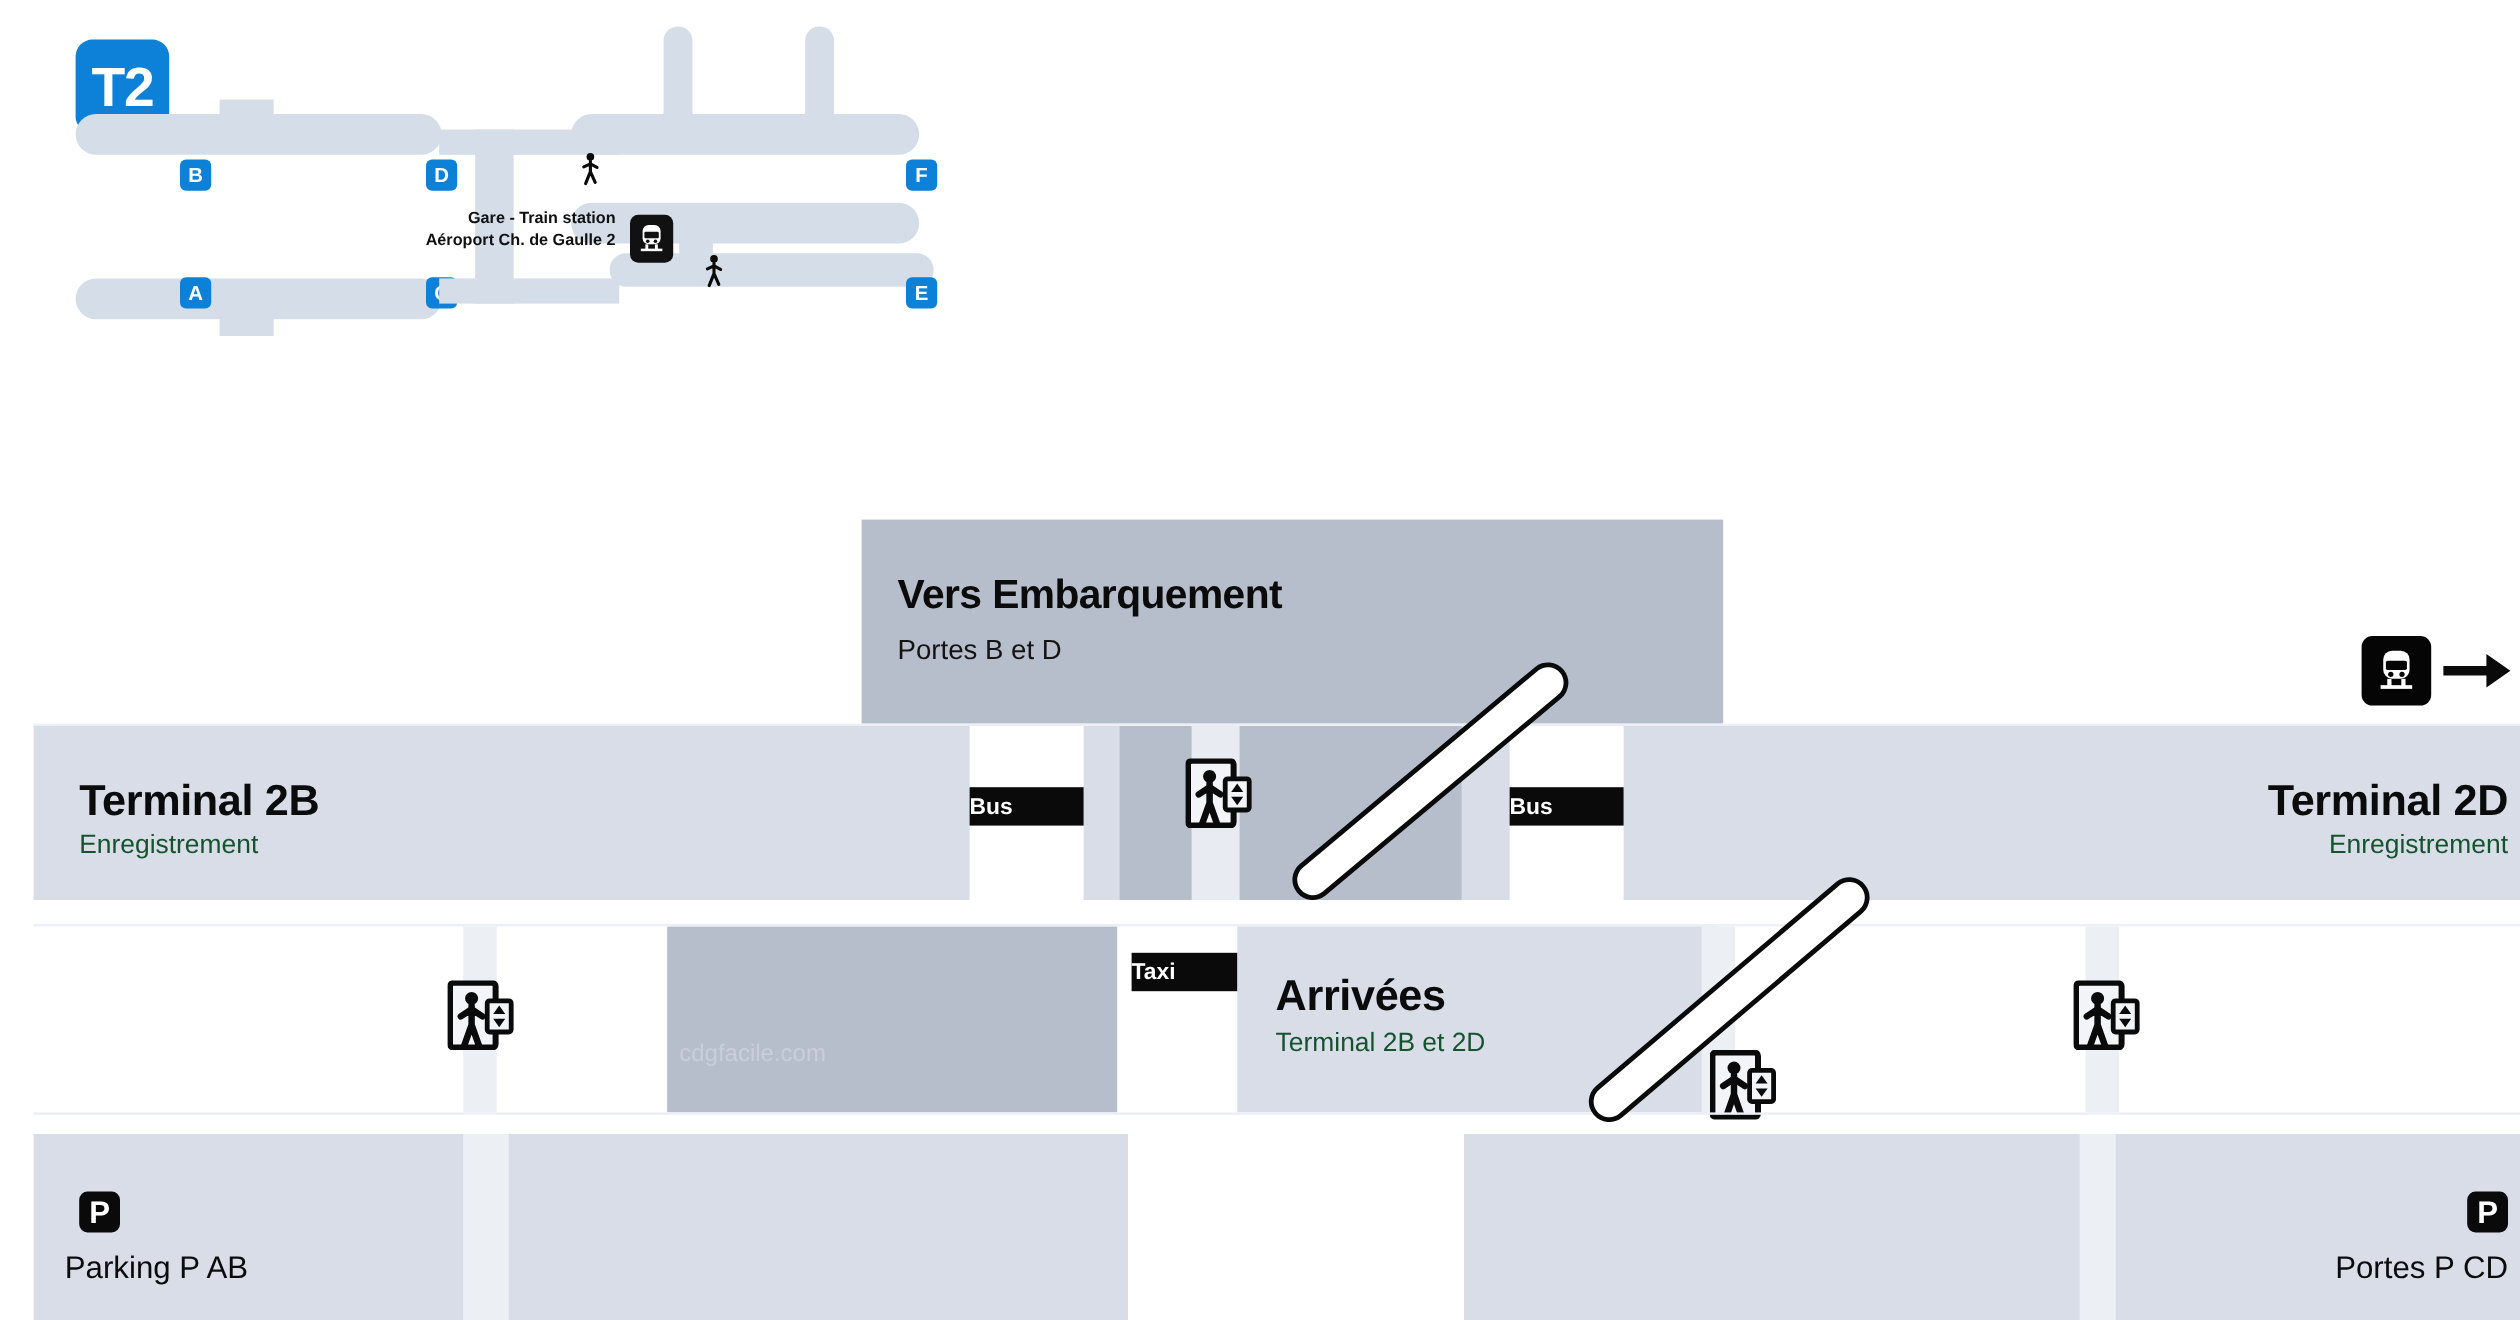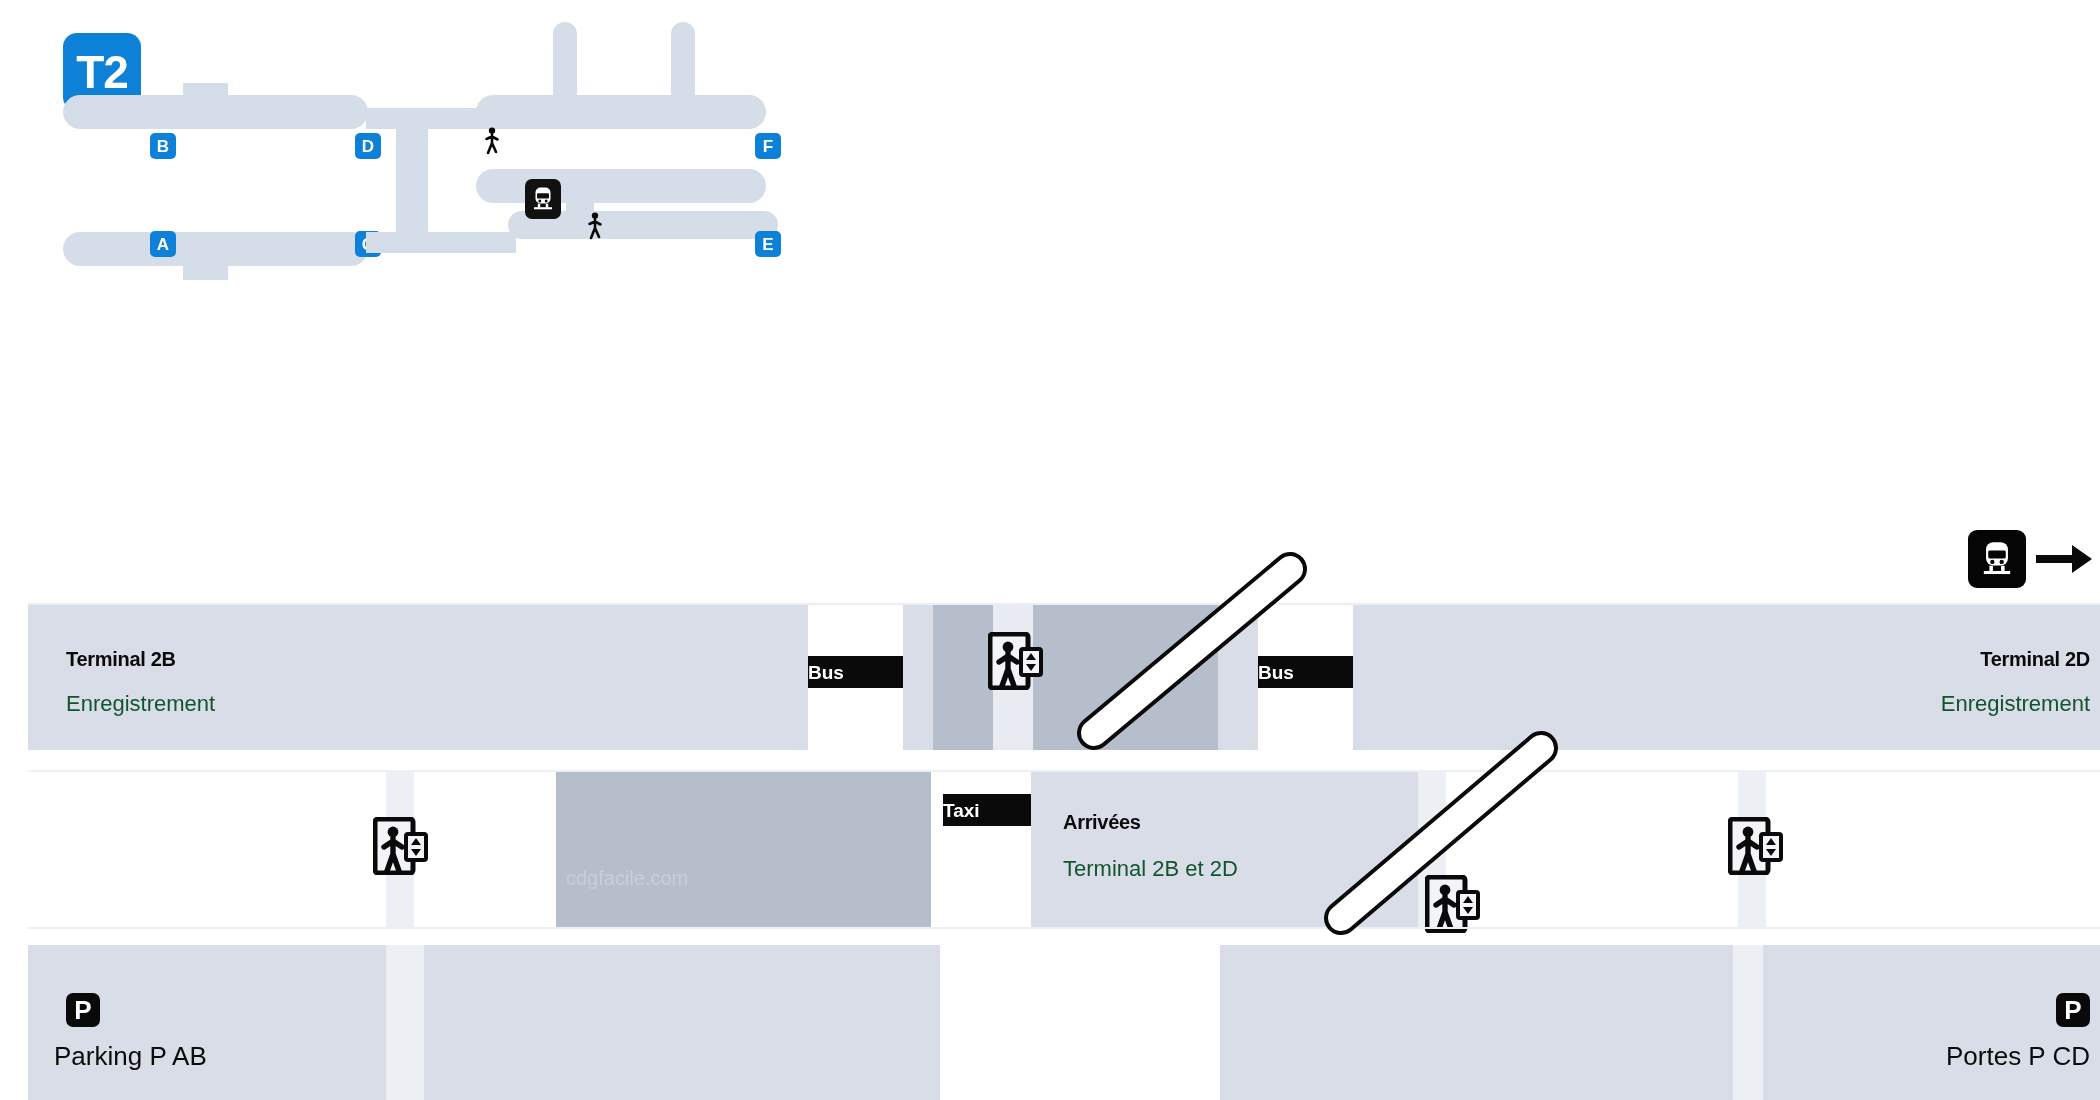--- a/index.html
+++ b/index.html
@@ -67,21 +67,21 @@
   #band-arrivals{top:772px;height:155px;background:#ffffff;}
   #band-parking{top:945px;height:155px;background:#d8dde8;}
 
   .hairline{position:absolute;left:0;width:2100px;height:2px;background:#eceff5;}
 
   .vstrip{position:absolute;top:0;height:100%;}
   .blk{position:absolute;}
 
   
   .term-title{
-    position:absolute;font-size:20px;font-weight:bold;color:#0b0b0b;
+    position:absolute;font-size:36px;font-weight:bold;color:#0b0b0b;
     letter-spacing:-0.3px;white-space:nowrap;line-height:1;
   }
   .term-sub{
     position:absolute;font-size:22px;color:#14532d;white-space:nowrap;line-height:1;
   }
 
   
   .tag{
     position:absolute;background:#0a0a0a;
     display:flex;align-items:center;
@@ -149,20 +149,24 @@
       <span>F</span>
     </div>
 
     <div class="pier round" style="left:448px;top:169px;width:290px;height:34px;"></div>
     <div class="pier" style="left:538px;top:196px;width:28px;height:25px;"></div>
     <div class="pier round" style="left:480px;top:211px;width:270px;height:28px;"></div>
     <div class="gate-badge" style="left: 727px; top: 231px;">
       <span>E</span>
     </div>
 
+    <div class="mm-label" style="left:180px;top:173px;width:305px;">
+      <div>Gare - Train station</div>
+      <div>Aéroport Ch. de Gaulle 2</div>
+    </div>
     <div class="mm-train" style="left:497px;top:179px;">
       <svg width="22" height="26" viewBox="0 0 22 26" aria-hidden="true">
         <rect x="3.5" y="1.5" width="15" height="16" rx="5" ry="5" fill="#fff"></rect>
         <rect x="5" y="7.2" width="12" height="5.4" rx="1" fill="#111"></rect>
         <circle cx="7.8" cy="15" r="1.5" fill="#111"></circle>
         <circle cx="14.2" cy="15" r="1.5" fill="#111"></circle>
         <rect x="5.8" y="17.6" width="2.4" height="4" fill="#fff"></rect>
         <rect x="13.8" y="17.6" width="2.4" height="4" fill="#fff"></rect>
         <rect x="2" y="21.2" width="18" height="2.1" fill="#fff"></rect>
       </svg>
@@ -175,20 +179,24 @@
       </svg>
     </div>
     <div class="walker" style="left:558px;top:212px;">
       <svg width="18" height="28" viewBox="0 0 18 28" aria-hidden="true">
         <circle cx="9" cy="3.6" r="3.2" fill="#0a0a0a"></circle>
         <path d="M9 7 L9 16 M9 16 L5 26 M9 16 L13 25 M9 9.5 L3.5 12 M9 9.5 L14.5 12.5" stroke="#0a0a0a" stroke-width="2.6" fill="none" stroke-linecap="round"></path>
       </svg>
     </div>
   </div>
 
+  <div id="signpanel">
+    <div class="sp-title">Vers Embarquement</div>
+    <div class="sp-sub">Portes B et D</div>
+  </div>
 
   <div id="trainarrow">
     <div class="ta-icon">
       <svg width="34" height="38" viewBox="0 0 22 26" aria-hidden="true">
         <rect x="3.5" y="1.5" width="15" height="16" rx="5" ry="5" fill="#fff"></rect>
         <rect x="5" y="7.2" width="12" height="5.4" rx="1" fill="#050505"></rect>
         <circle cx="7.8" cy="15" r="1.5" fill="#050505"></circle>
         <circle cx="14.2" cy="15" r="1.5" fill="#050505"></circle>
         <rect x="5.8" y="17.6" width="2.4" height="4" fill="#fff"></rect>
         <rect x="13.8" y="17.6" width="2.4" height="4" fill="#fff"></rect>

